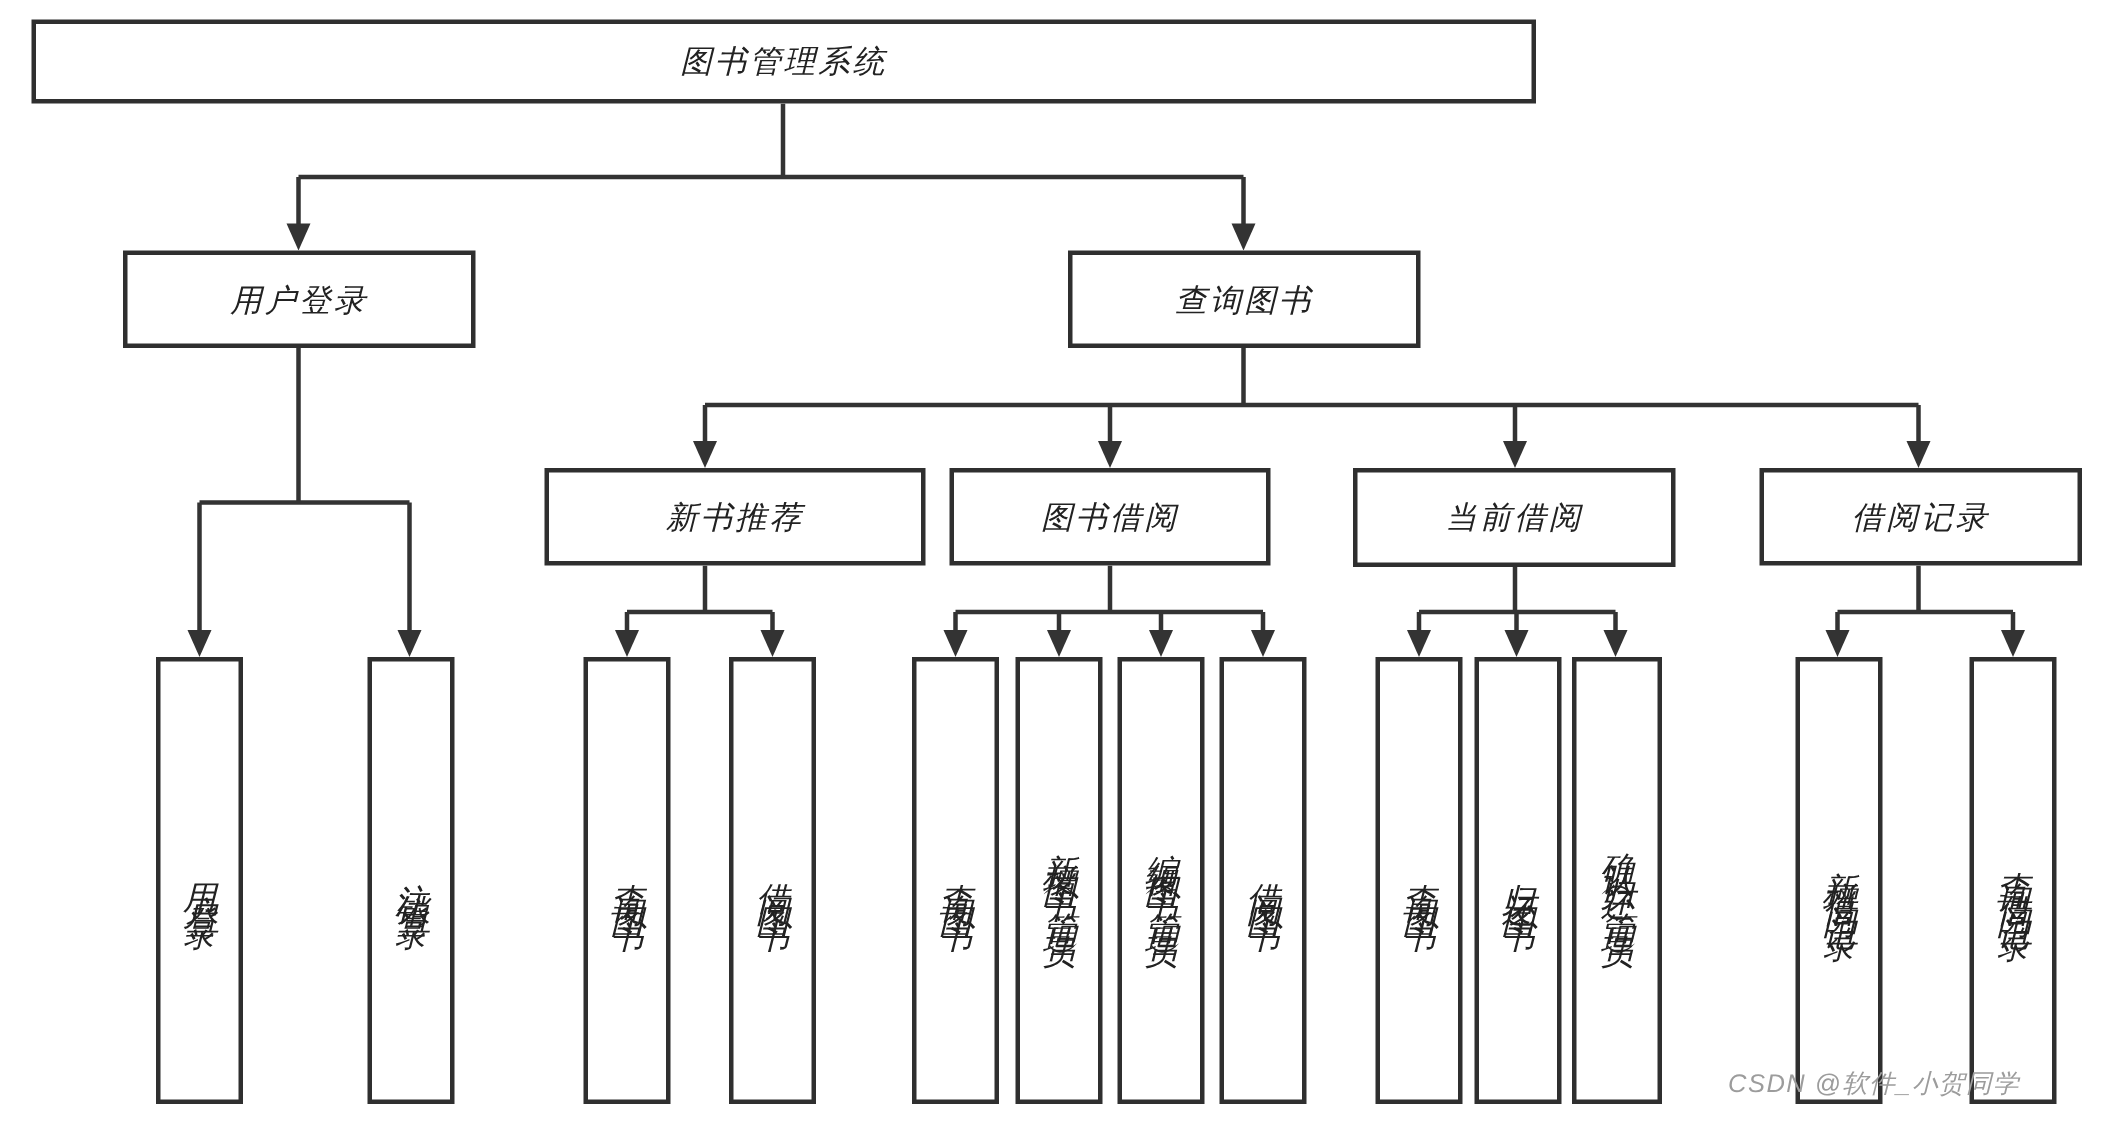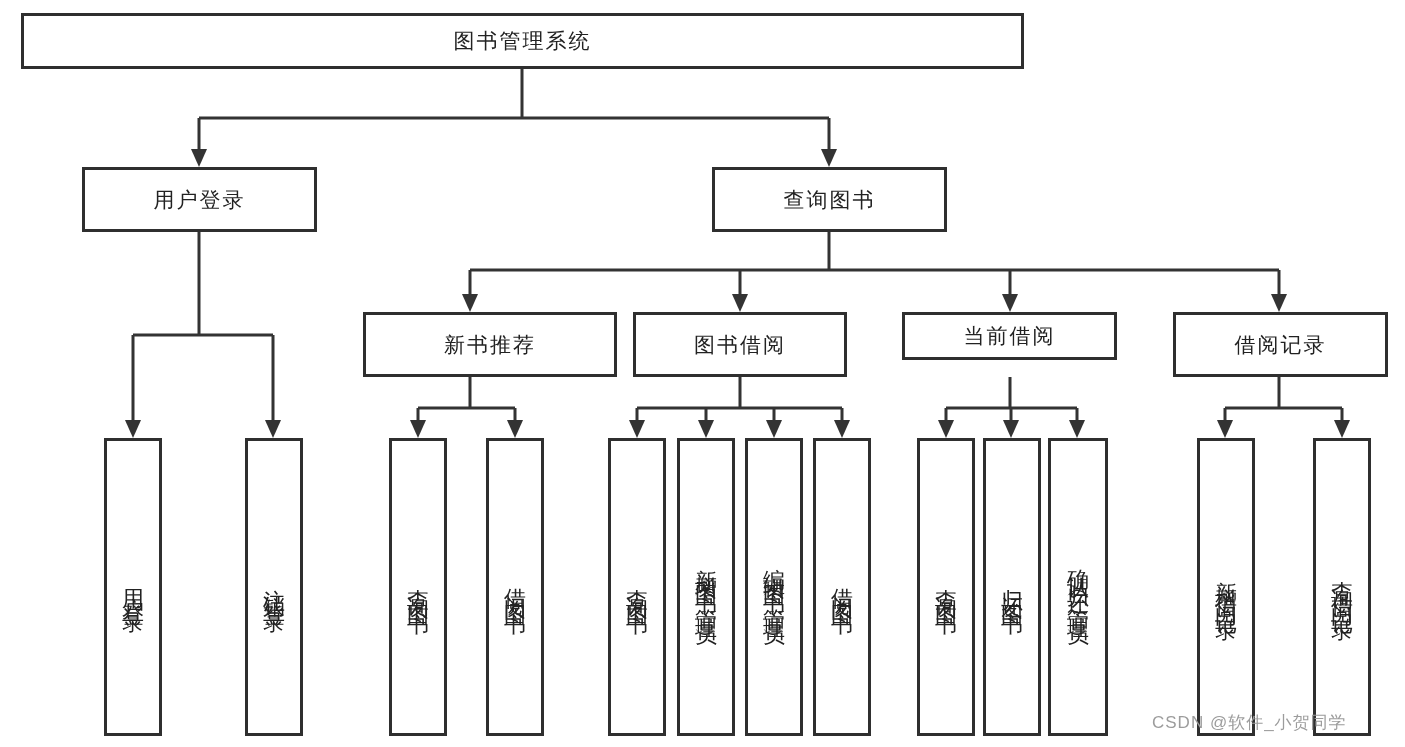--- a/index.html
+++ b/index.html
@@ -1,18 +1,18 @@
 <!DOCTYPE html>
 <html><head>
 <meta charset="utf-8">
 <style>
   html,body { margin:0; padding:0; background:#ffffff; }
   .canvas {
     position:relative; width:1405px; height:747px; background:#ffffff;
-    font-family:"Liberation Sans", sans-serif; color:#222222; overflow:hidden;
+    font-family:"Liberation Sans", sans-serif; color:#222222; overflow:hidden;font-style:italic;
   }
   svg.wires { position:absolute; left:0; top:0; z-index:0; }
   .wire { stroke:#333333; stroke-width:3; fill:none; }
   .head { fill:#333333; stroke:none; }
   .hbox {
     position:absolute; z-index:1; box-sizing:border-box;
     background:#ffffff; border:3px solid #2f2f2f;
     display:flex; align-items:center; justify-content:center;
     font-size:21px; letter-spacing:2px; white-space:nowrap;
   }
@@ -82,21 +82,21 @@
   <div class="hbox" style="left:712px; top:167px; width:235px; height:65px;">
     <span>查询图书</span>
   </div>
 
   <div class="hbox" style="left:363px; top:312px; width:254px; height:65px;">
     <span>新书推荐</span>
   </div>
   <div class="hbox" style="left:633px; top:312px; width:214px; height:65px;">
     <span>图书借阅</span>
   </div>
-  <div class="hbox" style="left:902px; top:312px; width:215px; height:48px;">
+  <div class="hbox" style="left:902px; top:312px; width:215px; height:66px;">
     <span>当前借阅</span>
   </div>
   <div class="hbox" style="left:1173px; top:312px; width:215px; height:65px;">
     <span>借阅记录</span>
   </div>
 
   <div class="leaf" style="left:104px;">
     <span class="vtext">用户登录</span>
   </div>
   <div class="leaf" style="left:245px;">

